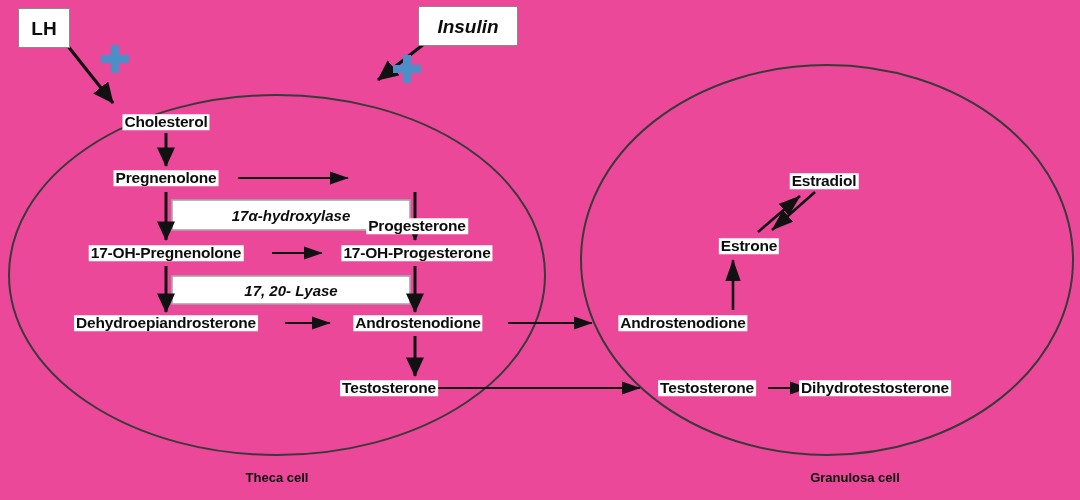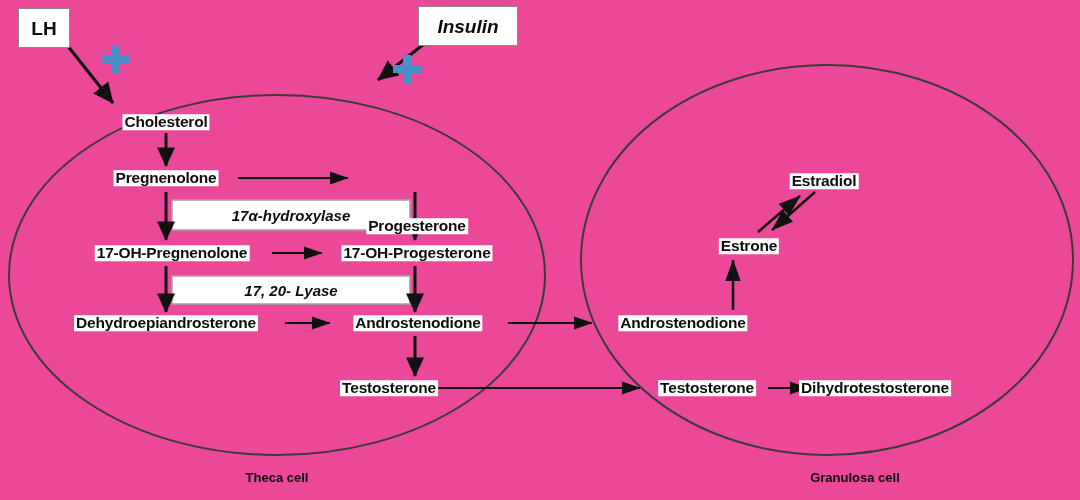--- a/index.html
+++ b/index.html
@@ -151,21 +151,21 @@
   <svg class="plus-icon" style="left:392px; top:54px;" viewBox="0 0 30 30">
     <path d="M11,1 H19 V11 H29 V19 H19 V29 H11 V19 H1 V11 H11 Z" fill="#4a90c8"></path>
   </svg>
 
   <div class="node ctr" style="left:166px; top:122px;">Cholesterol</div>
 
   <div class="node ctr" style="left:166px; top:178px;">Pregnenolone</div>
 
   <div class="node ctr" style="left:417px; top:178px;margin-top:48px;">Progesterone</div>
 
-  <div class="node ctr" style="left:172px; top:253px;text-align:center;">17-OH-Pregnenolone</div>
+  <div class="node ctr" style="left:166px; top:253px;text-align:center;">17-OH-Pregnenolone</div>
 
   <div class="node ctr" style="left:417px; top:253px;">17-OH-Progesterone</div>
 
   <div class="node ctr" style="left:166px; top:323px;">Dehydroepiandrosterone</div>
 
   <div class="node ctr" style="left:418px; top:323px;">Androstenodione</div>
 
   <div class="node ctr" style="left:389px; top:388px;">Testosterone</div>
 
   <div class="enz-label" style="left:291px; top:215px;">17α-hydroxylase</div>

